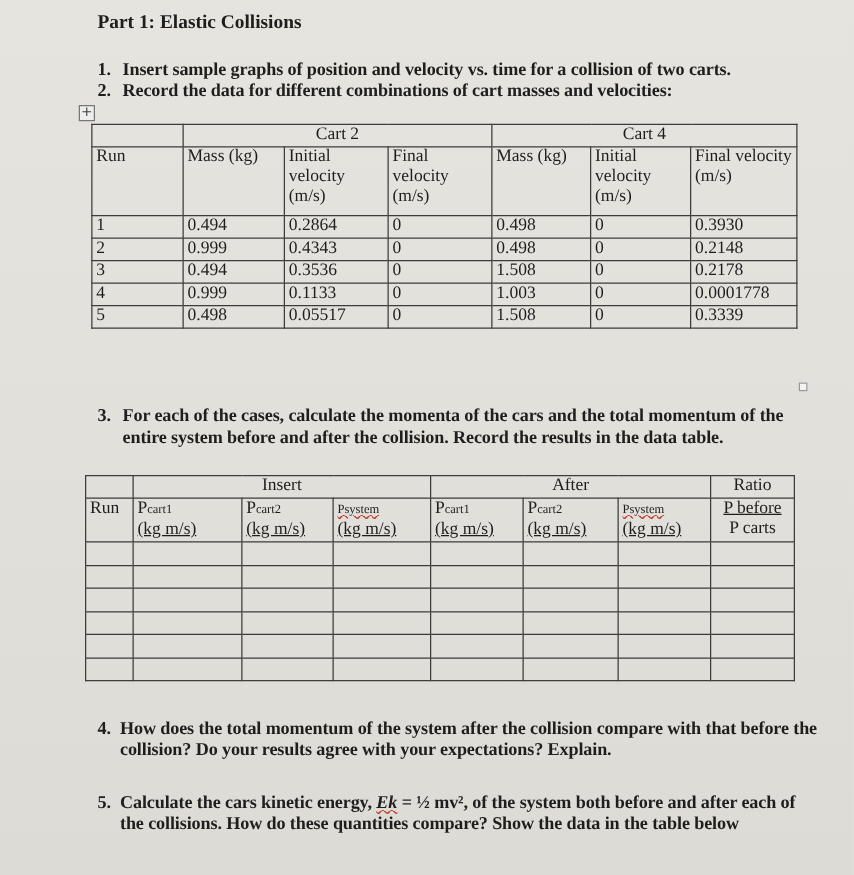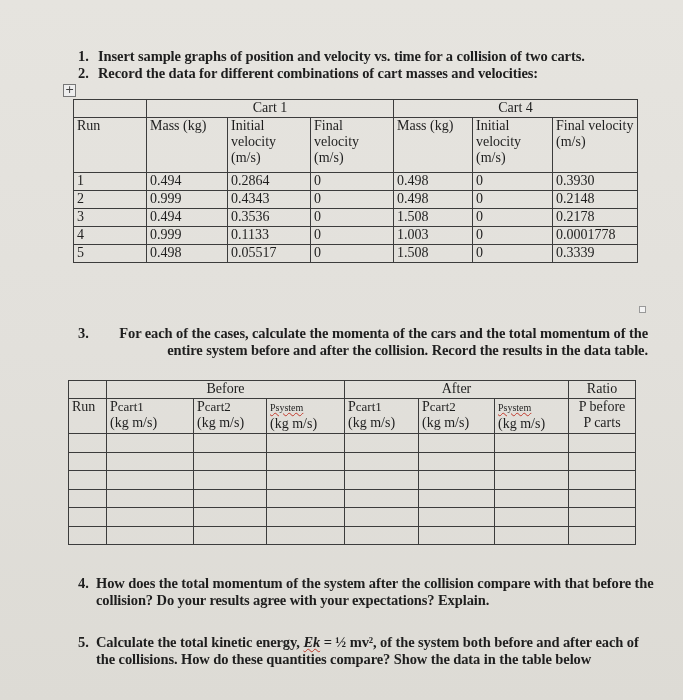--- a/index.html
+++ b/index.html
@@ -17,47 +17,48 @@
   table{border-collapse:collapse;position:absolute;}
   td{border:1px solid #3c3c3c;padding:0 3px;vertical-align:top;font-size:14px;line-height:16px;}
   #t1{left:73px;top:99px;width:565px;}
   #t1 td{height:17px;}
   #t1 .hdr2 td{height:54px;}
   .center{text-align:center;}
   #t2{left:68px;top:380px;width:568px;font-size:13.5px;}
   #t2 td{height:17px;}
   #t2 .sub td{height:34px;}
   #t2 .empty td{height:17.5px;}
-  .sub-s{font-size:13px;}
+  .sub-s{font-size:10px;}
   .psys{text-decoration:underline wavy #c0392b;text-decoration-thickness:1px;font-size:10px;}
-  .ul{}
+  .ul{text-decoration:underline;}
   .ek{text-decoration:underline wavy #c0392b;text-decoration-thickness:1px;font-style:italic;}
 </style>
 </head>
 <body>
 
 <div class="page">
 
+  <div class="title">Part 1: Elastic Collisions</div>
 
   <div class="q" style="left:78px;top:48px;width:580px;">
     <span class="num">1.</span>
     <span class="txt" style="padding-left:20px;">Insert sample graphs of position and velocity vs. time for a collision of two carts.</span>
   </div>
   <div class="q" style="left:78px;top:65px;width:580px;">
     <span class="num">2.</span>
     <span class="txt" style="padding-left:20px;">Record the data for different combinations of cart masses and velocities:</span>
   </div>
 
   <div class="plus-handle">+</div>
 
   <table id="t1">
     <tbody>
         <tr>
       <td style="width:66px;"></td>
-      <td colspan="3" class="center">Cart 1</td>
+      <td colspan="3" class="center">Cart 2</td>
       <td colspan="3" class="center">Cart 4</td>
     </tr>
     <tr class="hdr2">
       <td style="width:66px;">Run</td>
       <td style="width:74px;">Mass (kg)</td>
       <td style="width:76px;">Initial velocity (m/s)</td>
       <td style="width:76px;">Final velocity (m/s)</td>
       <td style="width:72px;">Mass (kg)</td>
       <td style="width:73px;">Initial velocity (m/s)</td>
       <td>Final velocity (m/s)</td>
@@ -108,28 +109,28 @@
           <td>1.508</td>
           <td>0</td>
           <td>0.3339</td>
         </tr>
       </tbody>
   </table>
   <div class="resize-handle"></div>
 
   <div class="q" style="left:78px;top:325px;width:570px;">
     <span class="num">3.</span>
-    <span class="txt" style="padding-left:20px;text-align:right;">For each of the cases, calculate the momenta of the cars and the total momentum of the entire system before and after the collision.  Record the results in the data table.</span>
+    <span class="txt" style="padding-left:20px;">For each of the cases, calculate the momenta of the cars and the total momentum of the entire system before and after the collision.  Record the results in the data table.</span>
   </div>
 
   <table id="t2">
     <tbody>
         <tr>
       <td style="width:31px;"></td>
-      <td colspan="3" class="center">Before</td>
+      <td colspan="3" class="center">Insert</td>
       <td colspan="3" class="center">After</td>
       <td class="center">Ratio</td>
     </tr>
     <tr class="sub">
       <td>Run</td>
       <td style="width:80px;">
         <span>P</span><span class="sub-s">cart1</span><br>
         <span class="ul">(kg m/s)</span>
       </td>
       <td style="width:66px;">
@@ -222,16 +223,16 @@
       </tbody>
   </table>
 
   <div class="q" style="left:78px;top:575px;width:580px;">
     <span class="num">4.</span>
     <span class="txt" style="padding-left:18px;">How does the total momentum of the system after the collision compare with that before the collision? Do your results agree with your expectations? Explain.</span>
   </div>
 
   <div class="q" style="left:78px;top:634px;width:580px;">
     <span class="num">5.</span>
-    <span class="txt" style="padding-left:18px;"><span>Calculate the total kinetic energy, </span><span class="ek">Ek</span><span> = ½ mv², </span><span>of the system both before and after each of the collisions. How do these quantities compare? Show the data in the table below</span></span>
+    <span class="txt" style="padding-left:18px;"><span>Calculate the cars kinetic energy, </span><span class="ek">Ek</span><span> = ½ mv², </span><span>of the system both before and after each of the collisions. How do these quantities compare? Show the data in the table below</span></span>
   </div>
 
 </div>
 
 </body></html>

